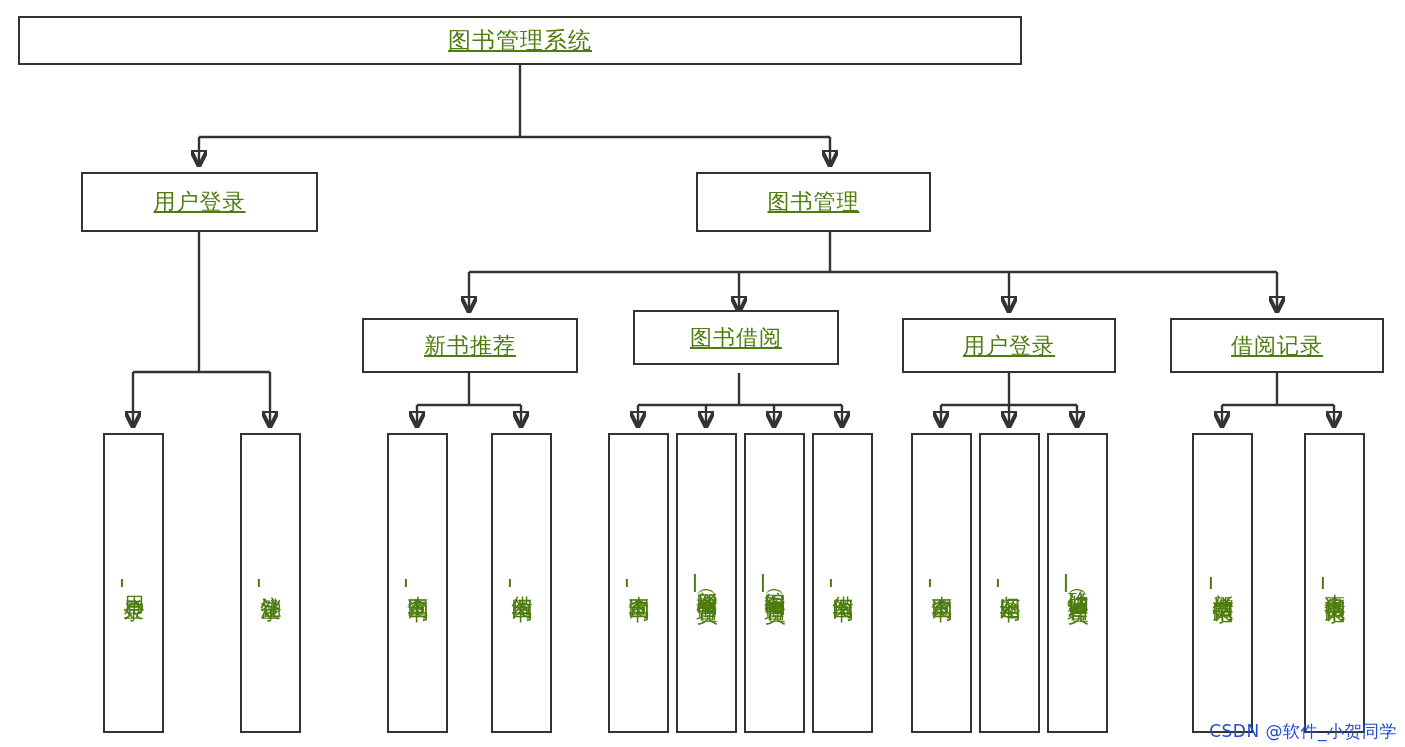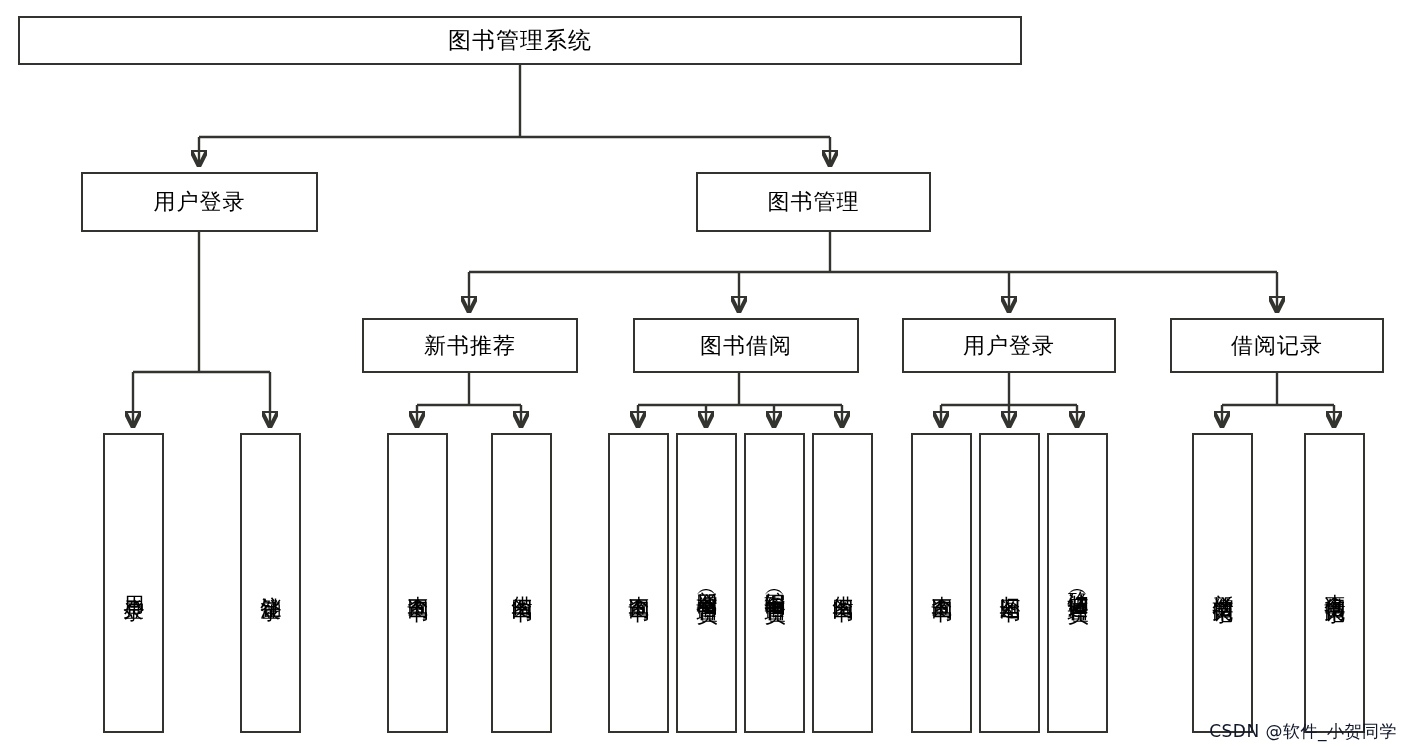--- a/index.html
+++ b/index.html
@@ -18,21 +18,22 @@
     overflow: hidden;
   }
   .node {
     position: absolute;
     box-sizing: border-box;
     border: 2px solid #33332f;
     background: #ffffff;
     display: flex;
     align-items: center;
     justify-content: center;
-    color: #000000;
+    color: #4d7c0f;
+    text-decoration: underline;
   }
   .node.h {
     font-size: 22px;
     letter-spacing: 1px;
   }
   .node.root {
     font-size: 23px;
   }
   .node.v {
     writing-mode: vertical-rl;
@@ -54,21 +55,21 @@
   svg.links path, svg.links line {
     stroke: #33332f;
     stroke-width: 2.4;
     fill: none;
   }
   .watermark {
     position: absolute;
     right: 8px;
     bottom: 4px;
     font-size: 17px;
-    color: #0f172a;
+    color: #1d4ed8;
     letter-spacing: 0.5px;
     white-space: nowrap;
   }
 </style>
 </head>
 <body>
 
 <div id="canvas">
 
   <svg class="links" viewBox="0 0 1405 747">
@@ -126,21 +127,21 @@
   <div class="node h" style="left:81px; top:172px; width:237px; height:60px;">
     <span>用户登录</span>
   </div>
   <div class="node h" style="left:696px; top:172px; width:235px; height:60px;">
     <span>图书管理</span>
   </div>
 
   <div class="node h" style="left:362px; top:318px; width:216px; height:55px;">
     <span>新书推荐</span>
   </div>
-  <div class="node h" style="left:633px; top:318px; width:226px; height:55px;align-items:center;">
+  <div class="node h" style="left:633px; top:310px; width:206px; height:55px;align-items:center;">
     <span>图书借阅</span>
   </div>
   <div class="node h" style="left:902px; top:318px; width:214px; height:55px;">
     <span>用户登录</span>
   </div>
   <div class="node h" style="left:1170px; top:318px; width:214px; height:55px;">
     <span>借阅记录</span>
   </div>
 
   <div class="node v" style="left:103px; top:433px; width:61px; height:300px;">

